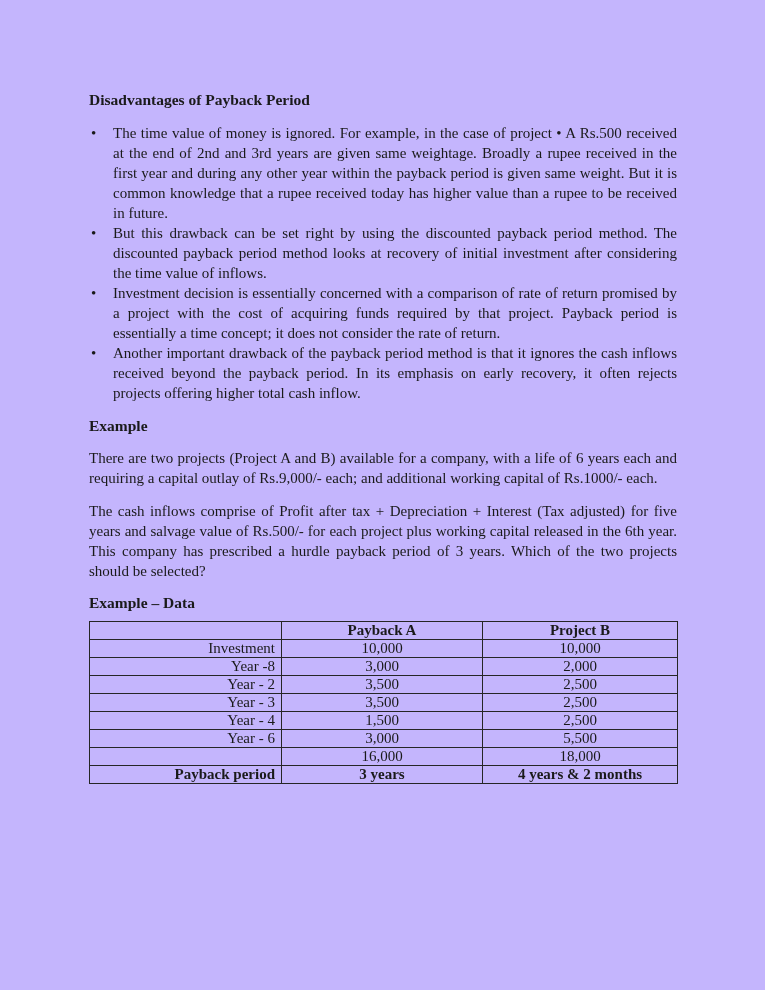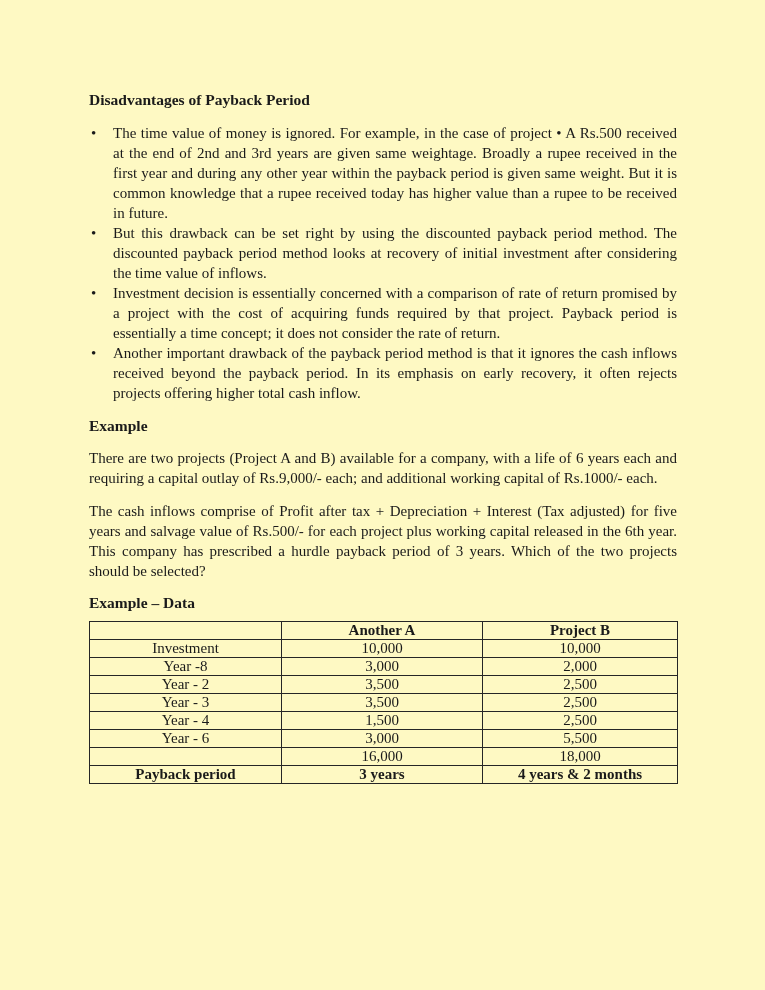--- a/index.html
+++ b/index.html
@@ -4,21 +4,21 @@
 <style>
   html, body {
     margin: 0;
     padding: 0;
     background: #ffffff;
   }
   .page {
     position: relative;
     width: 765px;
     height: 990px;
-    background: #fef9c3;
+    background: #c4b5fd;
     font-family: "Liberation Serif", serif;
     color: #1a1a1a;
     overflow: hidden;
   }
   .content {
     position: absolute;
     left: 89px;
     top: 90px;
     width: 588px;
     font-size: 15px;
@@ -62,21 +62,21 @@
     padding: 0 6px;
     height: 17px;
     line-height: 17px;
     overflow: hidden;
     white-space: nowrap;
   }
   .data-table th {
     font-weight: 700;
     text-align: center;
   }
-  .cell-label { text-align: center; }
+  .cell-label { text-align: right; }
   .cell-val   { text-align: center; }
   .row-bold td { font-weight: 700; }
 </style>
 </head>
 <body>
 
 <div class="page">
   <div class="content">
 
     <div class="heading">Disadvantages of Payback Period</div>
@@ -97,21 +97,21 @@
 
     <table class="data-table">
       <colgroup>
         <col style="width:192px">
         <col style="width:201px">
         <col style="width:195px">
       </colgroup>
       <tbody>
         <tr>
           <th class="cell-label"></th>
-          <th>Another A</th>
+          <th>Payback A</th>
           <th>Project B</th>
         </tr>
         <tr>
           <td class="cell-label">Investment</td>
           <td class="cell-val">10,000</td>
           <td class="cell-val">10,000</td>
         </tr>
         <tr>
           <td class="cell-label">Year -8</td>
           <td class="cell-val">3,000</td>

